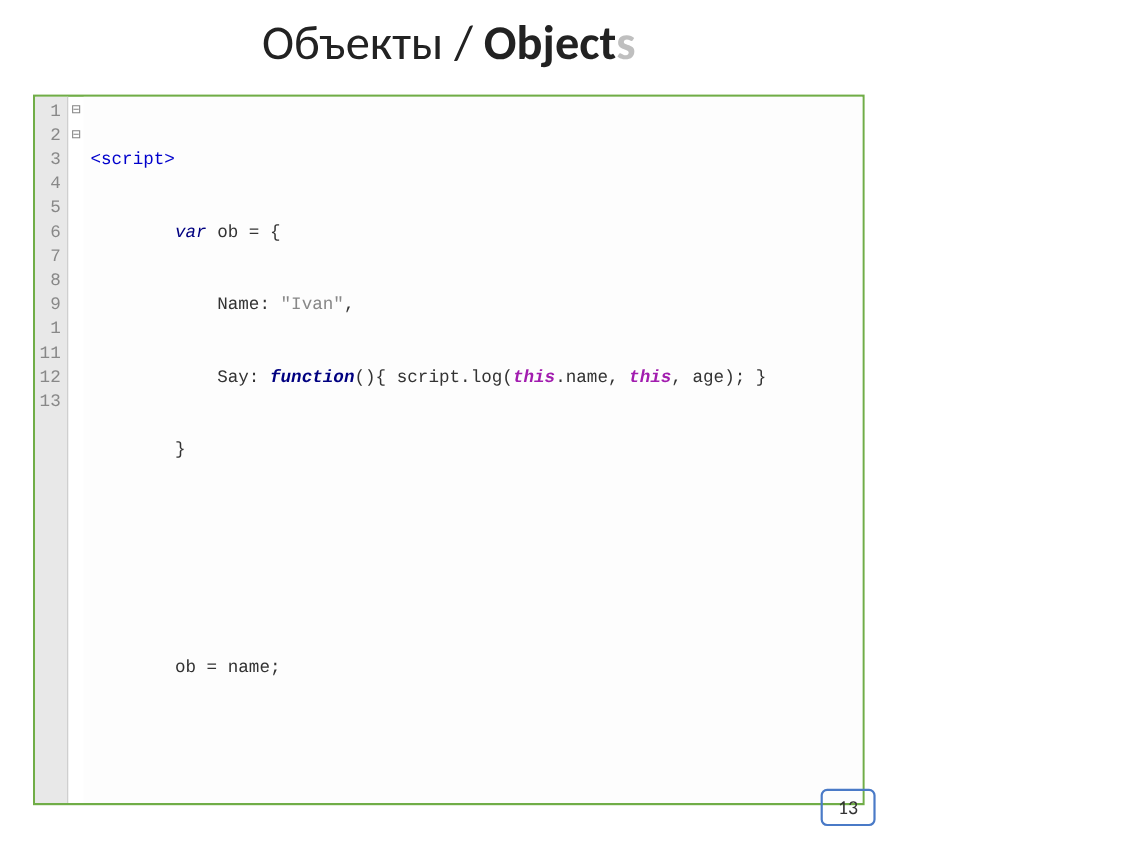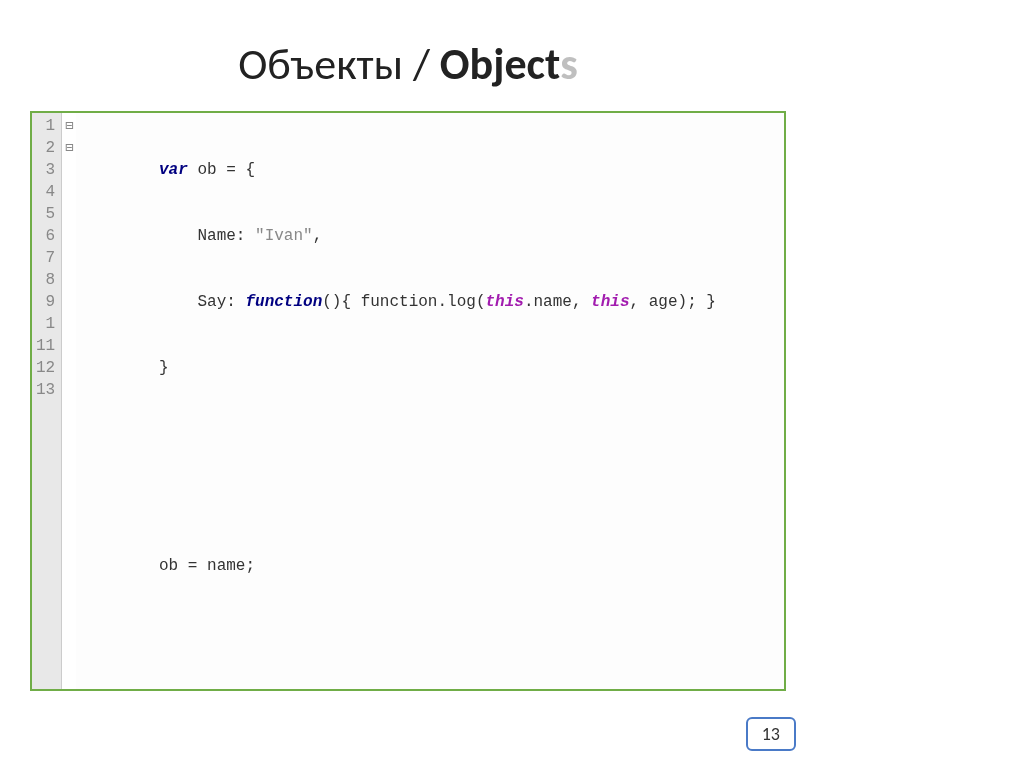--- a/index.html
+++ b/index.html
@@ -9,21 +9,21 @@
     width: 1024px;
     height: 767px;
     background: #fff;
     font-family: Calibri, Arial, sans-serif;
     position: relative;
     overflow: hidden;
   }
   .slide {
     width: 816px;
     height: 767px;
-    padding: 27px 20px 20px 20px;
+    padding: 2px 20px 20px 20px;
     position: relative;
   }
   .title {
     text-align: center;
     font-size: 44px;
     color: #222;
     margin: 10px 0 20px 0;
     font-weight: 400;
   }
   .title .bold { font-weight: 700; }
@@ -55,21 +55,21 @@
   .fold-col div { height: 22px; text-align: center; }
   .code-area {
     flex: 1;
     padding: 2px 6px;
     background: #fdfdfd;
     white-space: pre;
     color: #333;
   }
   .code-area div { height: 22px; }
   .kw-blue { color: #0000cc; }
-  .kw-var { color: #000080; font-weight: 700; font-style: italic; }
+  .kw-var { color: #000080; font-weight: 400; font-style: italic; }
   .kw-func { color: #000080; font-weight: 700; font-style: italic; }
   .str { color: #888; }
   .num { color: #d35400; }
   .this { color: #a21caf; font-weight: 700; font-style: italic; }
 
   .page-num {
     position: absolute;
     right: 20px;
     bottom: 16px;
     border: 2px solid #4a7ac7;
@@ -114,23 +114,24 @@
         <div></div>
         <div></div>
         <div></div>
         <div></div>
         <div></div>
         <div></div>
         <div></div>
         <div></div>
     </div>
     <div class="code-area">
+      <div><span class="kw-blue">&lt;script&gt;</span></div>
       <div>        <span class="kw-var">var</span><span> ob = {</span></div>
       <div>            <span>Name: </span><span class="str">"Ivan"</span><span>,</span></div>
-      <div>            <span>Say: </span><span class="kw-func">function</span><span>(){ function.log(</span><span class="this">this</span><span>.name, </span><span class="this">this</span><span>, age); }</span></div>
+      <div>            <span>Say: </span><span class="kw-func">function</span><span>(){ script.log(</span><span class="this">this</span><span>.name, </span><span class="this">this</span><span>, age); }</span></div>
       <div>        <span>}</span></div>
       <div> </div>
       <div> </div>
       <div>        <span>ob = name;</span></div>
       
       
       
     </div>
   </div>
 

